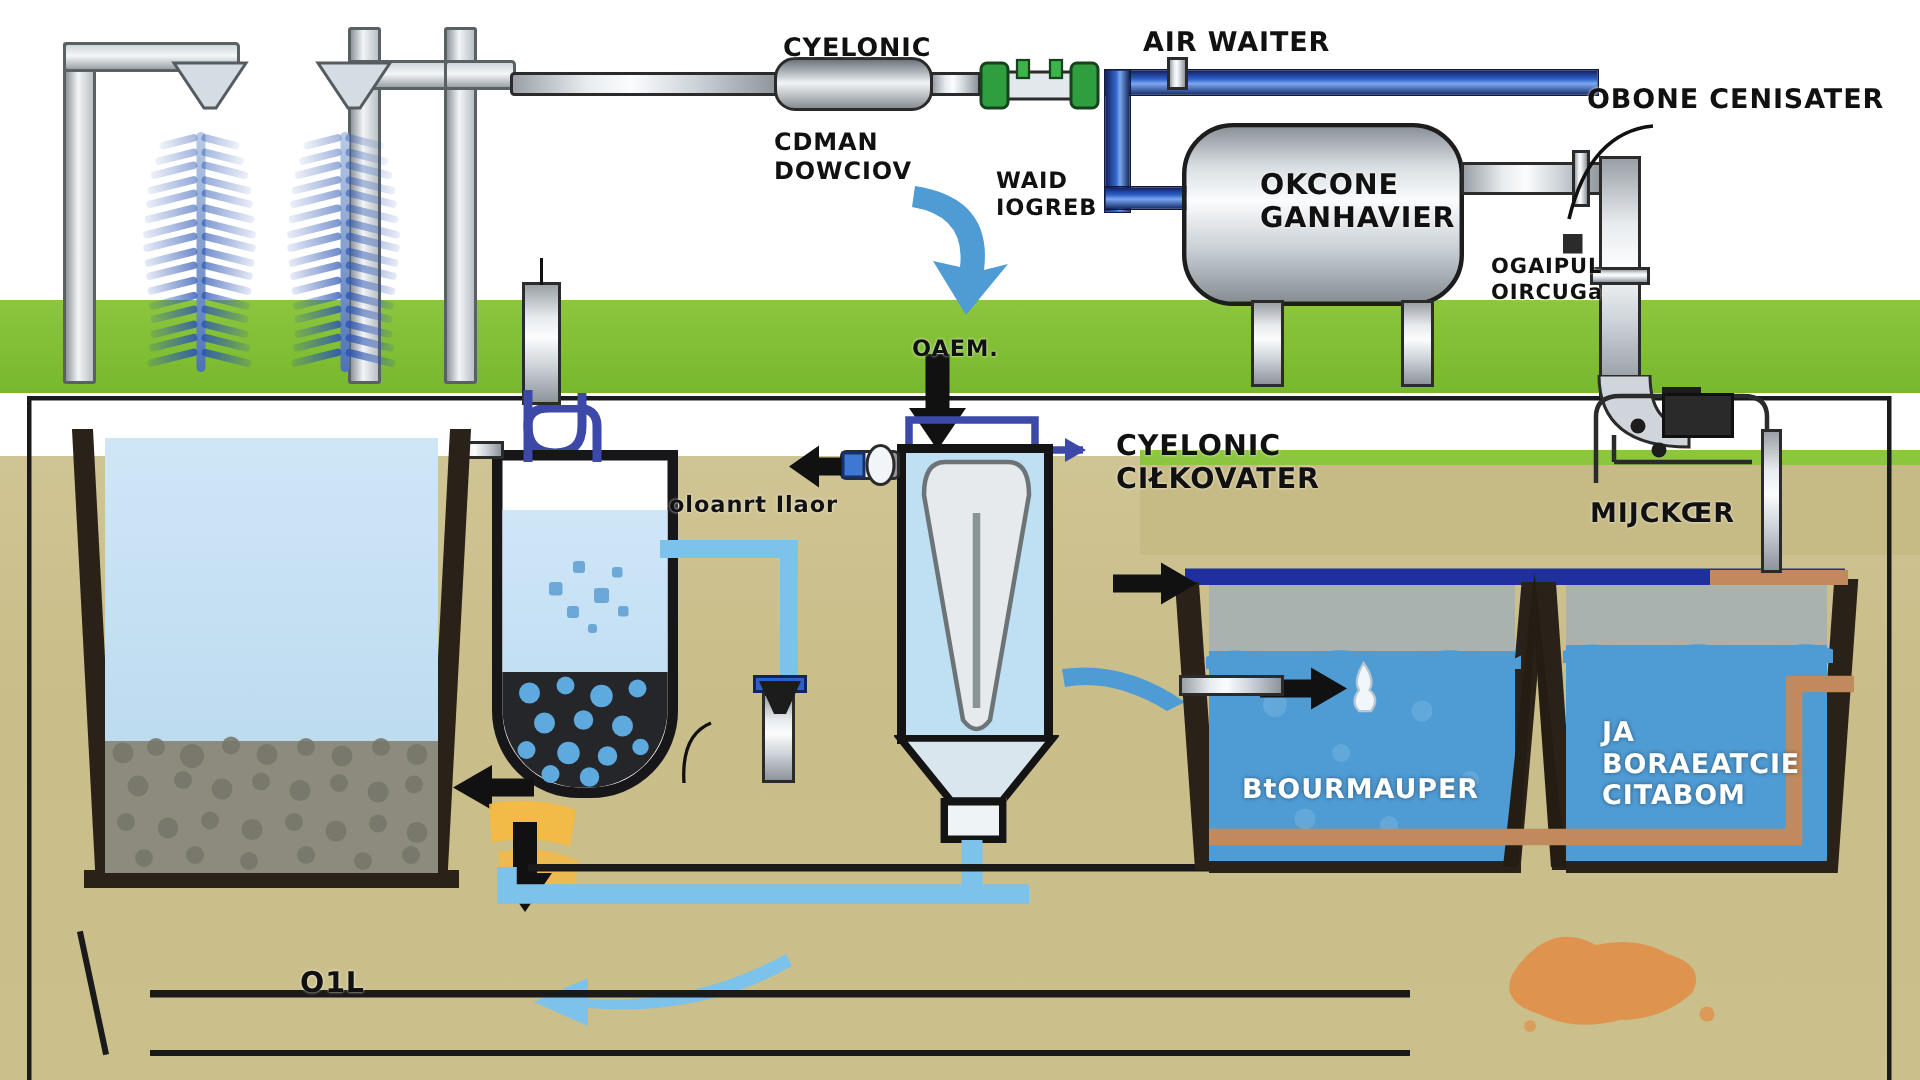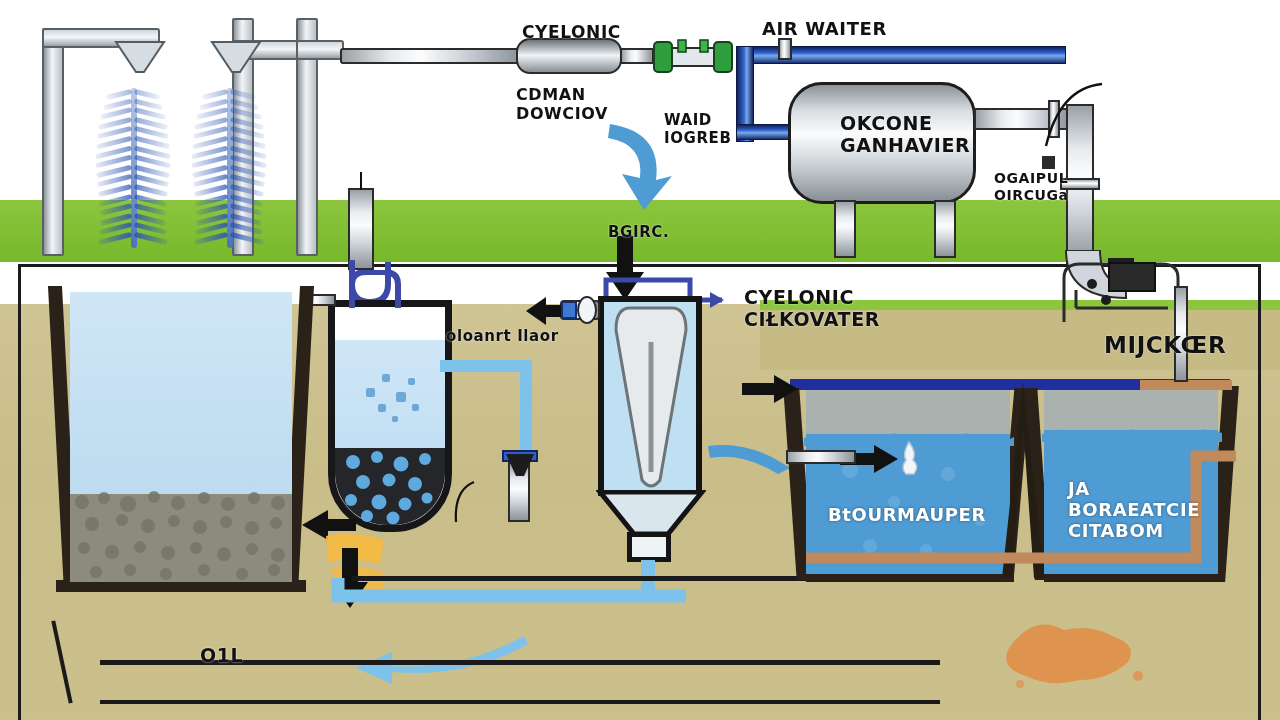--- a/index.html
+++ b/index.html
@@ -422,28 +422,29 @@
   </svg>
 
   <div class="lbl" style="left:522px;top:22px;font-size:17px;">CYELONIC</div>
   <div class="lbl" style="left:516px;top:86px;font-size:16px;">CDMAN
 DOWCIOV</div>
   <div class="lbl" style="left:762px;top:18px;font-size:18px;">AIR WAITER</div>
   <div class="lbl" style="left:664px;top:112px;font-size:15px;">WAID
 IOGREB</div>
   <div class="lbl" style="left:840px;top:112px;font-size:19px;">OKCONE
 GANHAVIER</div>
+  <div class="lbl" style="left:1058px;top:56px;font-size:18px;">OBONE CENISATER</div>
   <div class="lbl" style="left:994px;top:170px;font-size:14px;">OGAIPUL
 OIRCUGa</div>
-  <div class="lbl" style="left:608px;top:224px;font-size:15px;">BGIRC.</div>
+  <div class="lbl" style="left:608px;top:224px;font-size:15px;">OAEM.</div>
   <div class="lbl" style="left:446px;top:328px;font-size:15px;">oloanrt Ilaor</div>
   <div class="lbl" style="left:744px;top:286px;font-size:19px;">CYELONIC
 CIŁKOVATER</div>
-  <div class="lbl" style="left:1060px;top:332px;font-size:23px;margin-left:44px;">MIJCKŒR</div>
-  <div class="lbl white" style="left:828px;top:504px;font-size:18px;text-align:right;">BtOURMAUPER</div>
+  <div class="lbl" style="left:1060px;top:332px;font-size:18px;">MIJCKŒR</div>
+  <div class="lbl white" style="left:828px;top:516px;font-size:18px;text-align:right;">BtOURMAUPER</div>
   <div class="lbl white" style="left:1068px;top:478px;font-size:18px;">JA
 BORAEATCIE
 CITABOM</div>
   <div class="lbl" style="left:200px;top:644px;font-size:19px;">O1L</div>
 
   <div class="lead" style="left:360px;top:172px;width:2px;height:18px;"></div>
   <svg class="arw" style="left:444px;top:478px;" width="34" height="50" viewBox="0 0 34 50">
     <path d="M30 4 Q10 12 12 44" stroke="#111" stroke-width="2.2" fill="none"></path>
   </svg>
 

